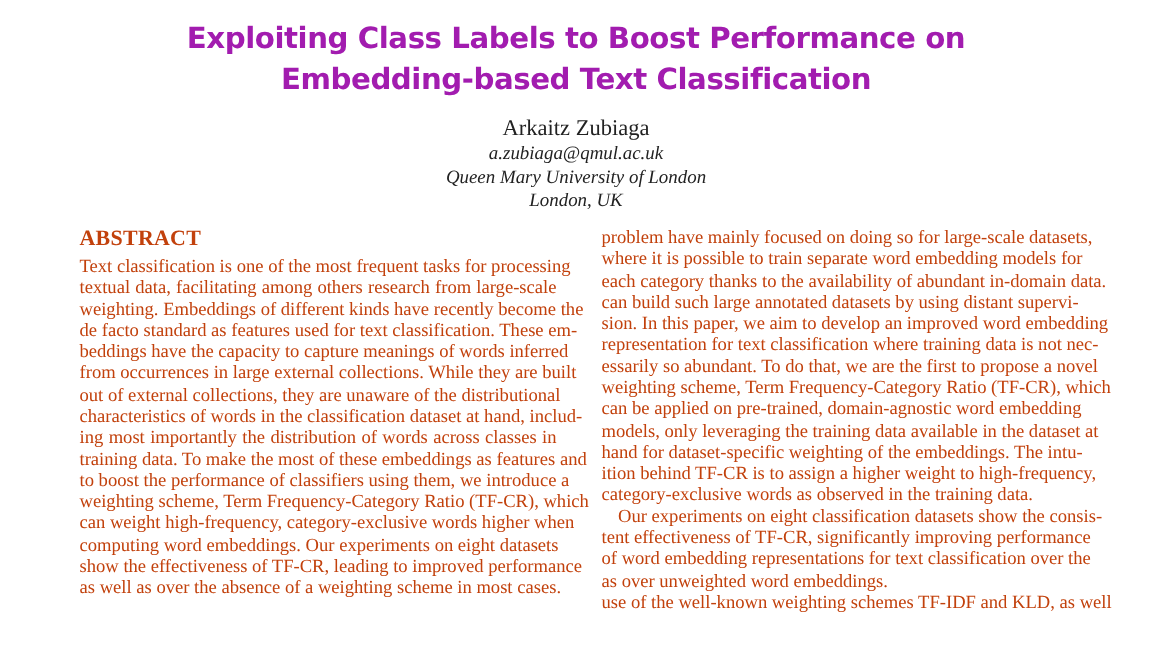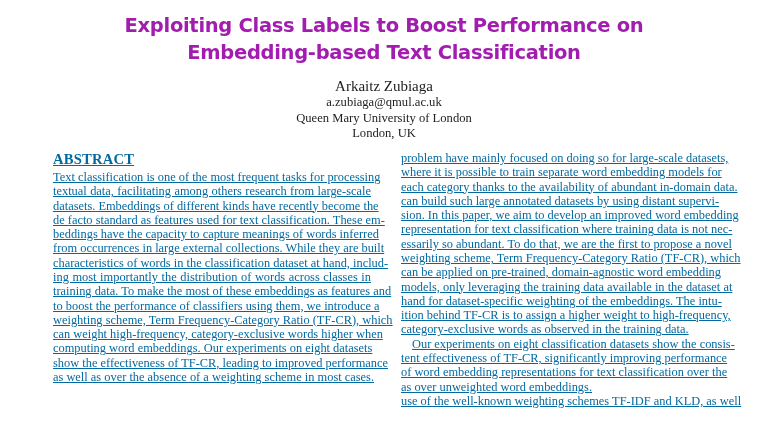--- a/index.html
+++ b/index.html
@@ -2,22 +2,22 @@
 <html><head>
 <meta charset="utf-8">
 <style>
   html, body { margin:0; padding:0; background:#ffffff; }
   body { width:768px; height:433px; overflow:hidden; position:relative; color:#1a1a1a; }
   .title { position:absolute; left:0; width:768px; top:12px; text-align:center;
     font-family:"DejaVu Sans", sans-serif; font-weight:bold; font-size:19.5px; line-height:27px; letter-spacing:-0.3px; color:#a21caf; }
   .authors { position:absolute; left:0; width:768px; top:77px; text-align:center;
     font-family:"Liberation Serif", serif; color:#222; }
   .author-name { font-size:15px; line-height:18px; }
-  .aff { font-size:12.6px; line-height:15.5px; }
-  .col { position:absolute; font-family:"Liberation Serif", serif; font-size:12.4px; line-height:14.28px; color:#0369a1;text-decoration:underline; }
+  .aff { font-size:12.6px; line-height:15.5px;font-style:italic; }
+  .col { position:absolute; font-family:"Liberation Serif", serif; font-size:12.4px; line-height:14.28px; color:#c2410c; }
   .col-left { left:53px; top:151px; width:318px; }
   .col-right { left:401px; top:151px; width:318px; }
   .abstract-heading { font-weight:bold; font-size:14.6px; line-height:17px; margin:0 0 2px 0; letter-spacing:0.2px; }
   .line { white-space:nowrap; display:block; text-align:justify; text-align-last:justify; }
   .line.last { text-align-last:left; }
   .line.indent { padding-left:11px; }
 </style>
 </head>
 <body>
 
@@ -30,24 +30,25 @@
   <div class="author-name">Arkaitz Zubiaga</div>
   <div class="aff">a.zubiaga@qmul.ac.uk</div>
   <div class="aff">Queen Mary University of London</div>
   <div class="aff">London, UK</div>
 </div>
 
 <div class="col col-left">
   <div class="abstract-heading">ABSTRACT</div>
   <span class="line">Text classification is one of the most frequent tasks for processing</span>
   <span class="line">textual data, facilitating among others research from large-scale</span>
-  <span class="line">datasets. Embeddings of different kinds have recently become the</span>
+  <span class="line">weighting. Embeddings of different kinds have recently become the</span>
   <span class="line">de facto standard as features used for text classification. These em-</span>
   <span class="line">beddings have the capacity to capture meanings of words inferred</span>
   <span class="line">from occurrences in large external collections. While they are built</span>
+  <span class="line">out of external collections, they are unaware of the distributional</span>
   <span class="line">characteristics of words in the classification dataset at hand, includ-</span>
   <span class="line">ing most importantly the distribution of words across classes in</span>
   <span class="line">training data. To make the most of these embeddings as features and</span>
   <span class="line">to boost the performance of classifiers using them, we introduce a</span>
   <span class="line">weighting scheme, Term Frequency-Category Ratio (TF-CR), which</span>
   <span class="line">can weight high-frequency, category-exclusive words higher when</span>
   <span class="line">computing word embeddings. Our experiments on eight datasets</span>
   <span class="line">show the effectiveness of TF-CR, leading to improved performance</span>
   <span class="line last">as well as over the absence of a weighting scheme in most cases.</span>
 </div>

